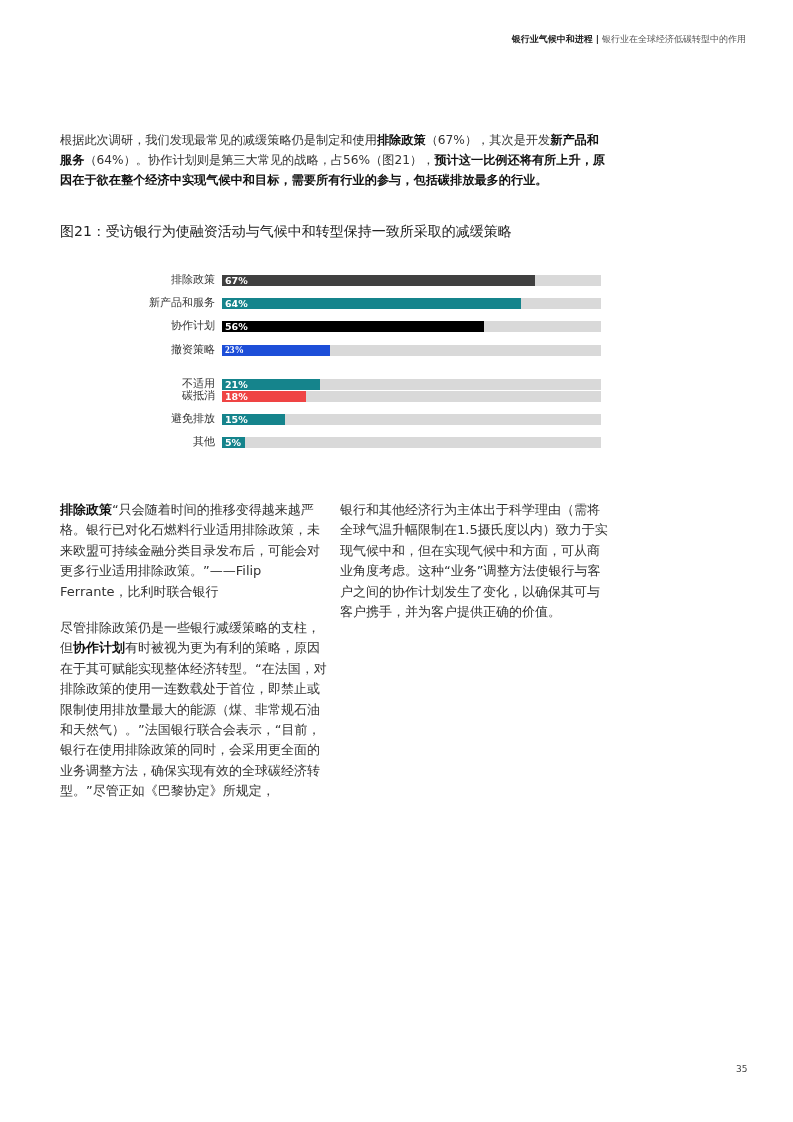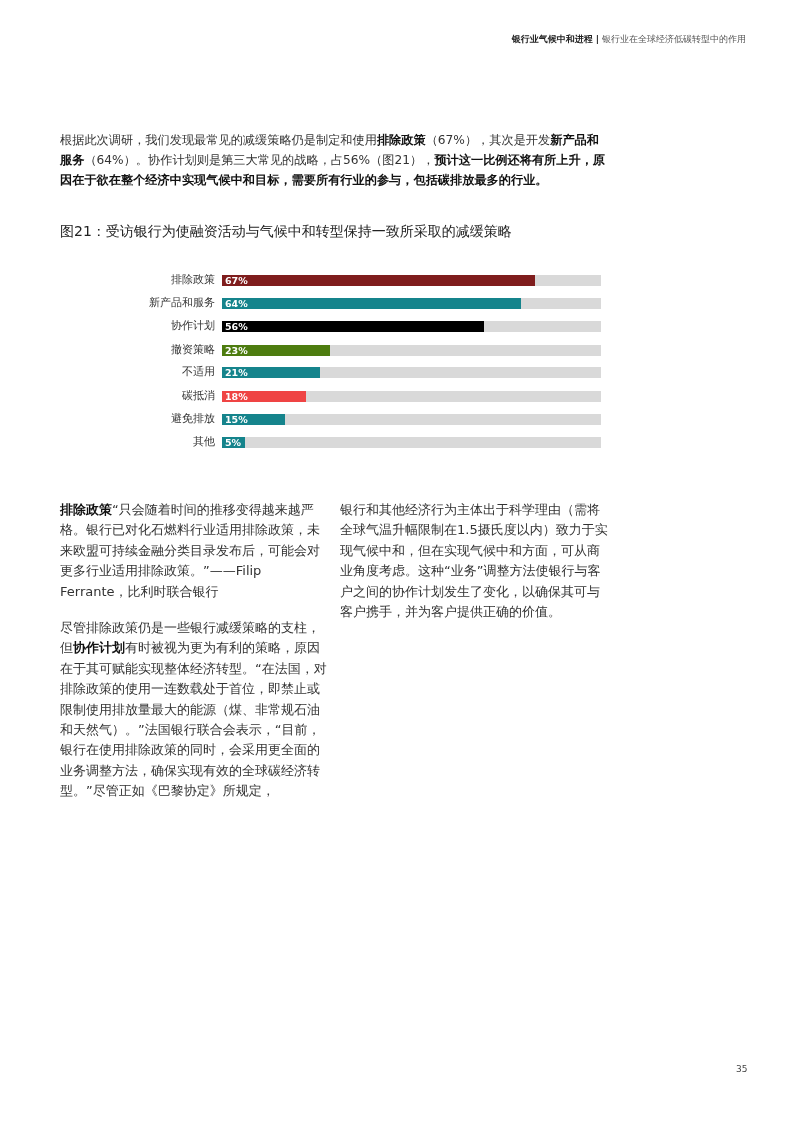--- a/index.html
+++ b/index.html
@@ -34,21 +34,21 @@
 <div class="intro">
   <span>根据此次调研，我们发现最常见的减缓策略仍是制定和使用</span><b>排除政策</b><span>（67%），其次是开发</span><b>新产品和服务</b><span>（64%）。协作计划则是第三大常见的战略，占56%（图21），</span><b>预计这一比例还将有所上升，原因在于欲在整个经济中实现气候中和目标，需要所有行业的参与，包括碳排放最多的行业。</b>
 </div>
 
 <div class="fig-title">图21：受访银行为使融资活动与气候中和转型保持一致所采取的减缓策略</div>
 
 <div class="chart" id="chart">
     <div class="bar-row" style="top: 0px;">
       <div class="bar-label">排除政策</div>
       <div class="bar-track" style="background: rgb(217, 217, 217);">
-        <div class="bar-fill" style="background: #7f1d1d; width: 313.494px;">
+        <div class="bar-fill" style="background: #404040; width: 313.494px;">
           <span class="bar-value" style="color: rgb(255, 255, 255);">67%</span>
         </div>
       </div>
     </div>
     <div class="bar-row" style="top: 23.2px;">
       <div class="bar-label">新产品和服务</div>
       <div class="bar-track" style="background: rgb(217, 217, 217);">
         <div class="bar-fill" style="background: rgb(21, 132, 140); width: 299.457px;">
           <span class="bar-value" style="color: rgb(255, 255, 255);">64%</span>
         </div>
@@ -58,26 +58,26 @@
       <div class="bar-label">协作计划</div>
       <div class="bar-track" style="background: rgb(217, 217, 217);">
         <div class="bar-fill" style="background: #000000; width: 262.025px;">
           <span class="bar-value" style="color: rgb(255, 255, 255);">56%</span>
         </div>
       </div>
     </div>
     <div class="bar-row" style="top: 69.6px;">
       <div class="bar-label">撤资策略</div>
       <div class="bar-track" style="background: rgb(217, 217, 217);">
-        <div class="bar-fill" style="background: #4d7c0f; width: 107.617px;">
+        <div class="bar-fill" style="background: #1d4ed8; width: 107.617px; font-family: Liberation Serif, serif;">
           <span class="bar-value" style="color: rgb(255, 255, 255);">23%</span>
         </div>
       </div>
     </div>
-    <div class="bar-row" style="top: 92px;">
+    <div class="bar-row" style="top: 104px;">
       <div class="bar-label">不适用</div>
       <div class="bar-track" style="background: rgb(217, 217, 217);">
         <div class="bar-fill" style="background: rgb(21, 132, 140); width: 98.2593px;">
           <span class="bar-value" style="color: rgb(255, 255, 255);">21%</span>
         </div>
       </div>
     </div>
     <div class="bar-row" style="top: 116px;">
       <div class="bar-label">碳抵消</div>
       <div class="bar-track" style="background: rgb(217, 217, 217);">

